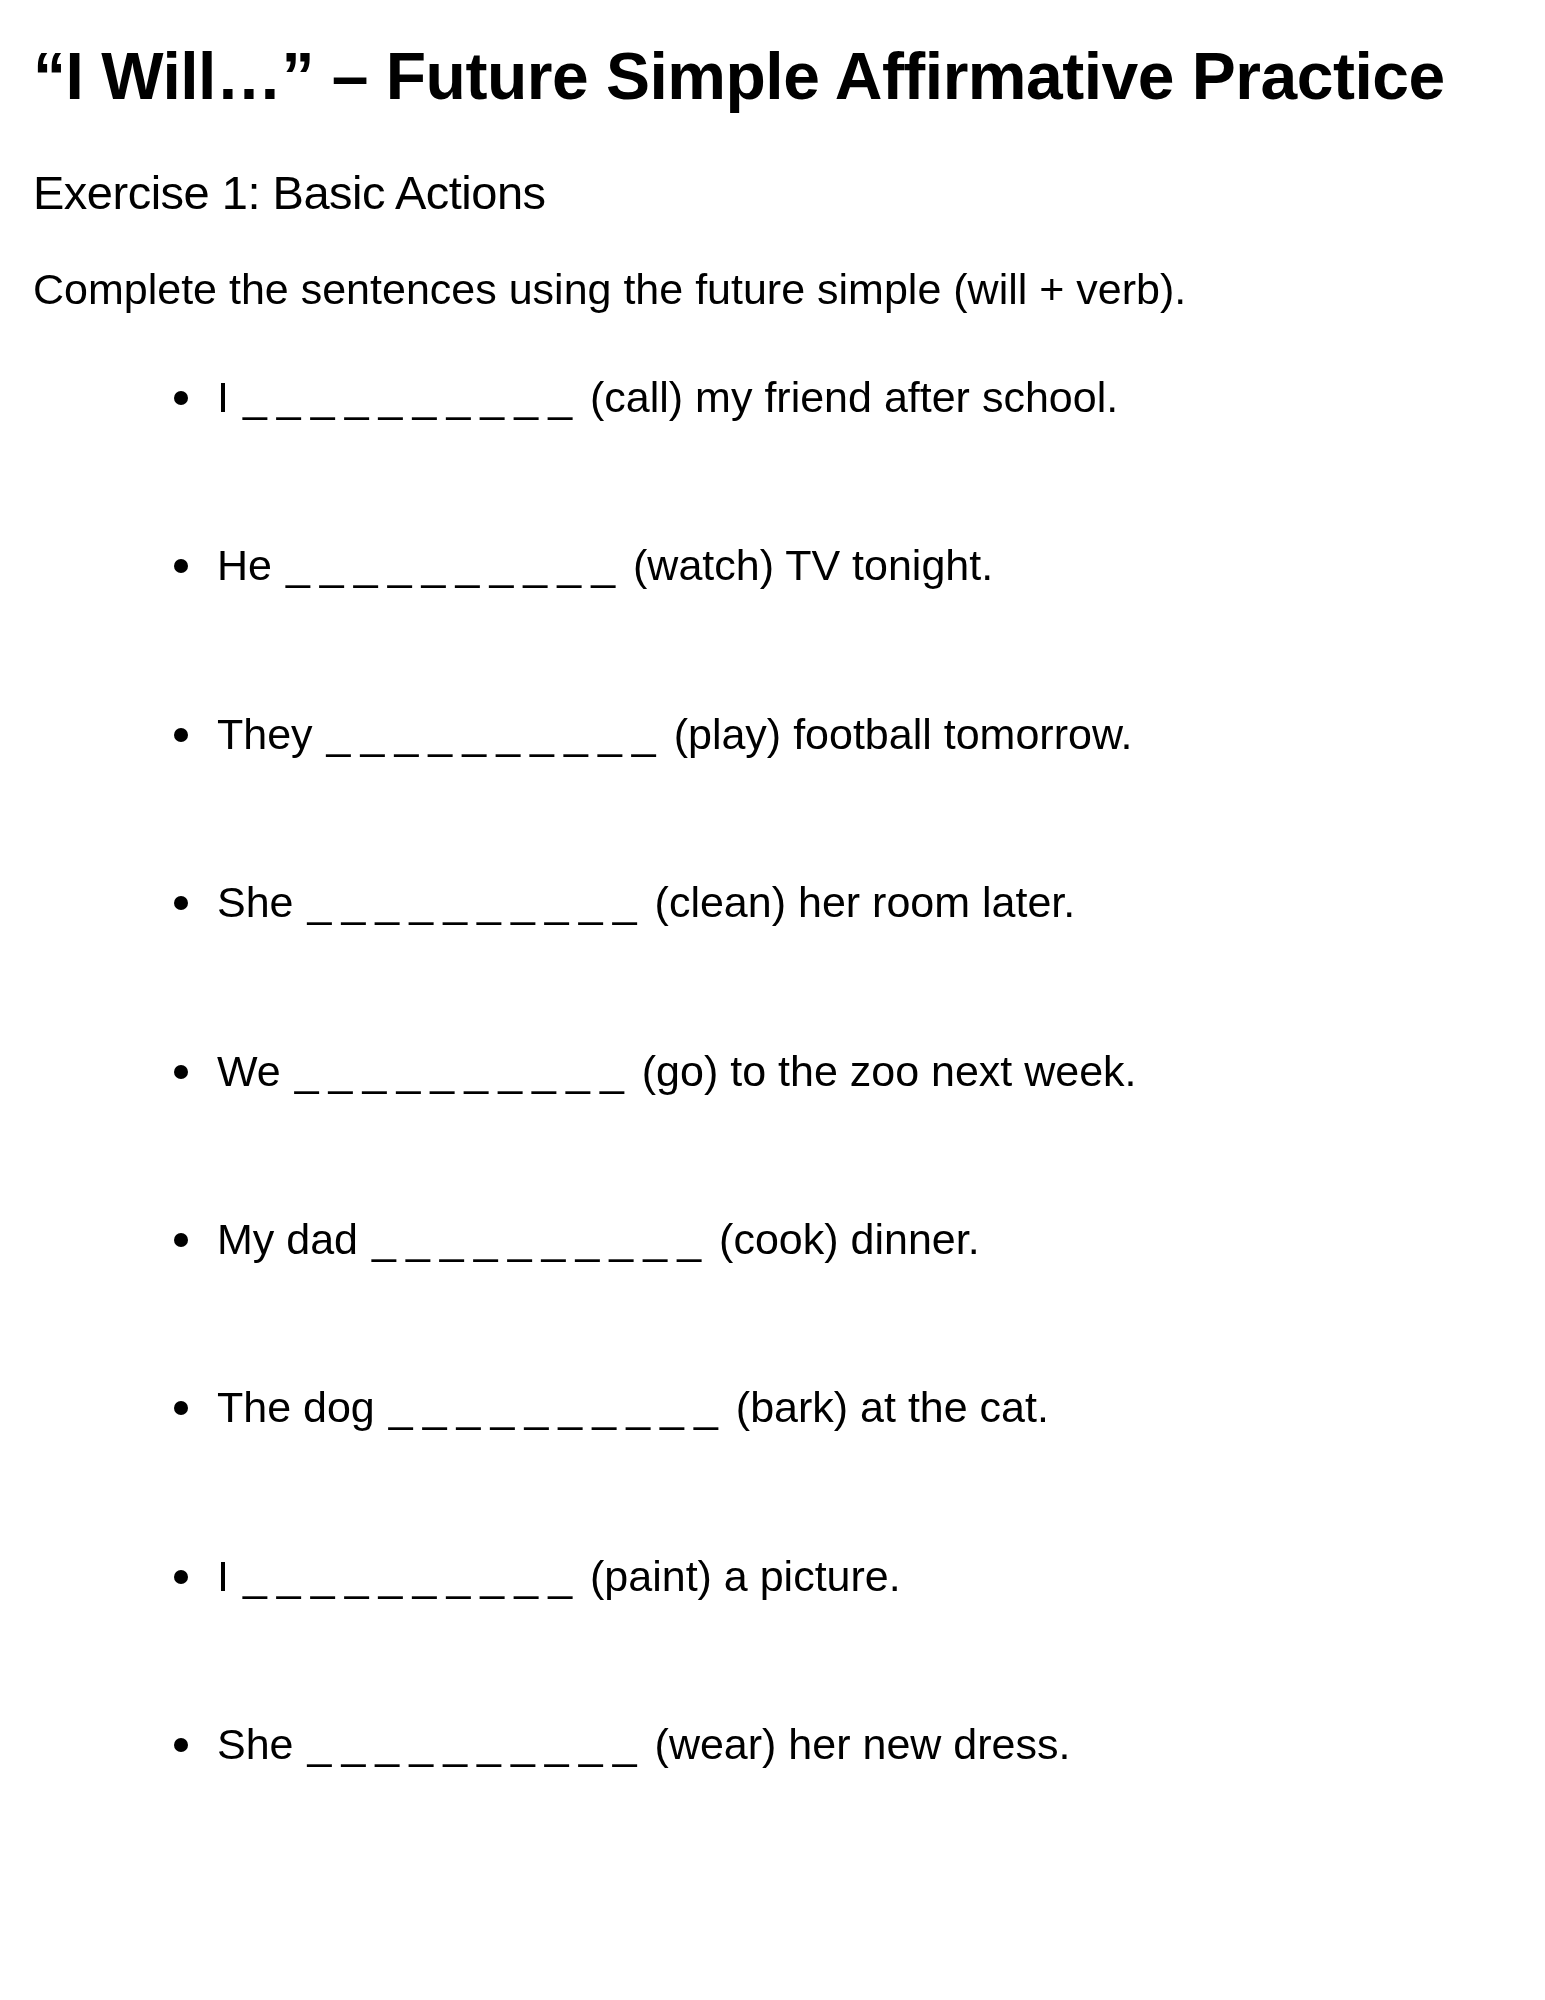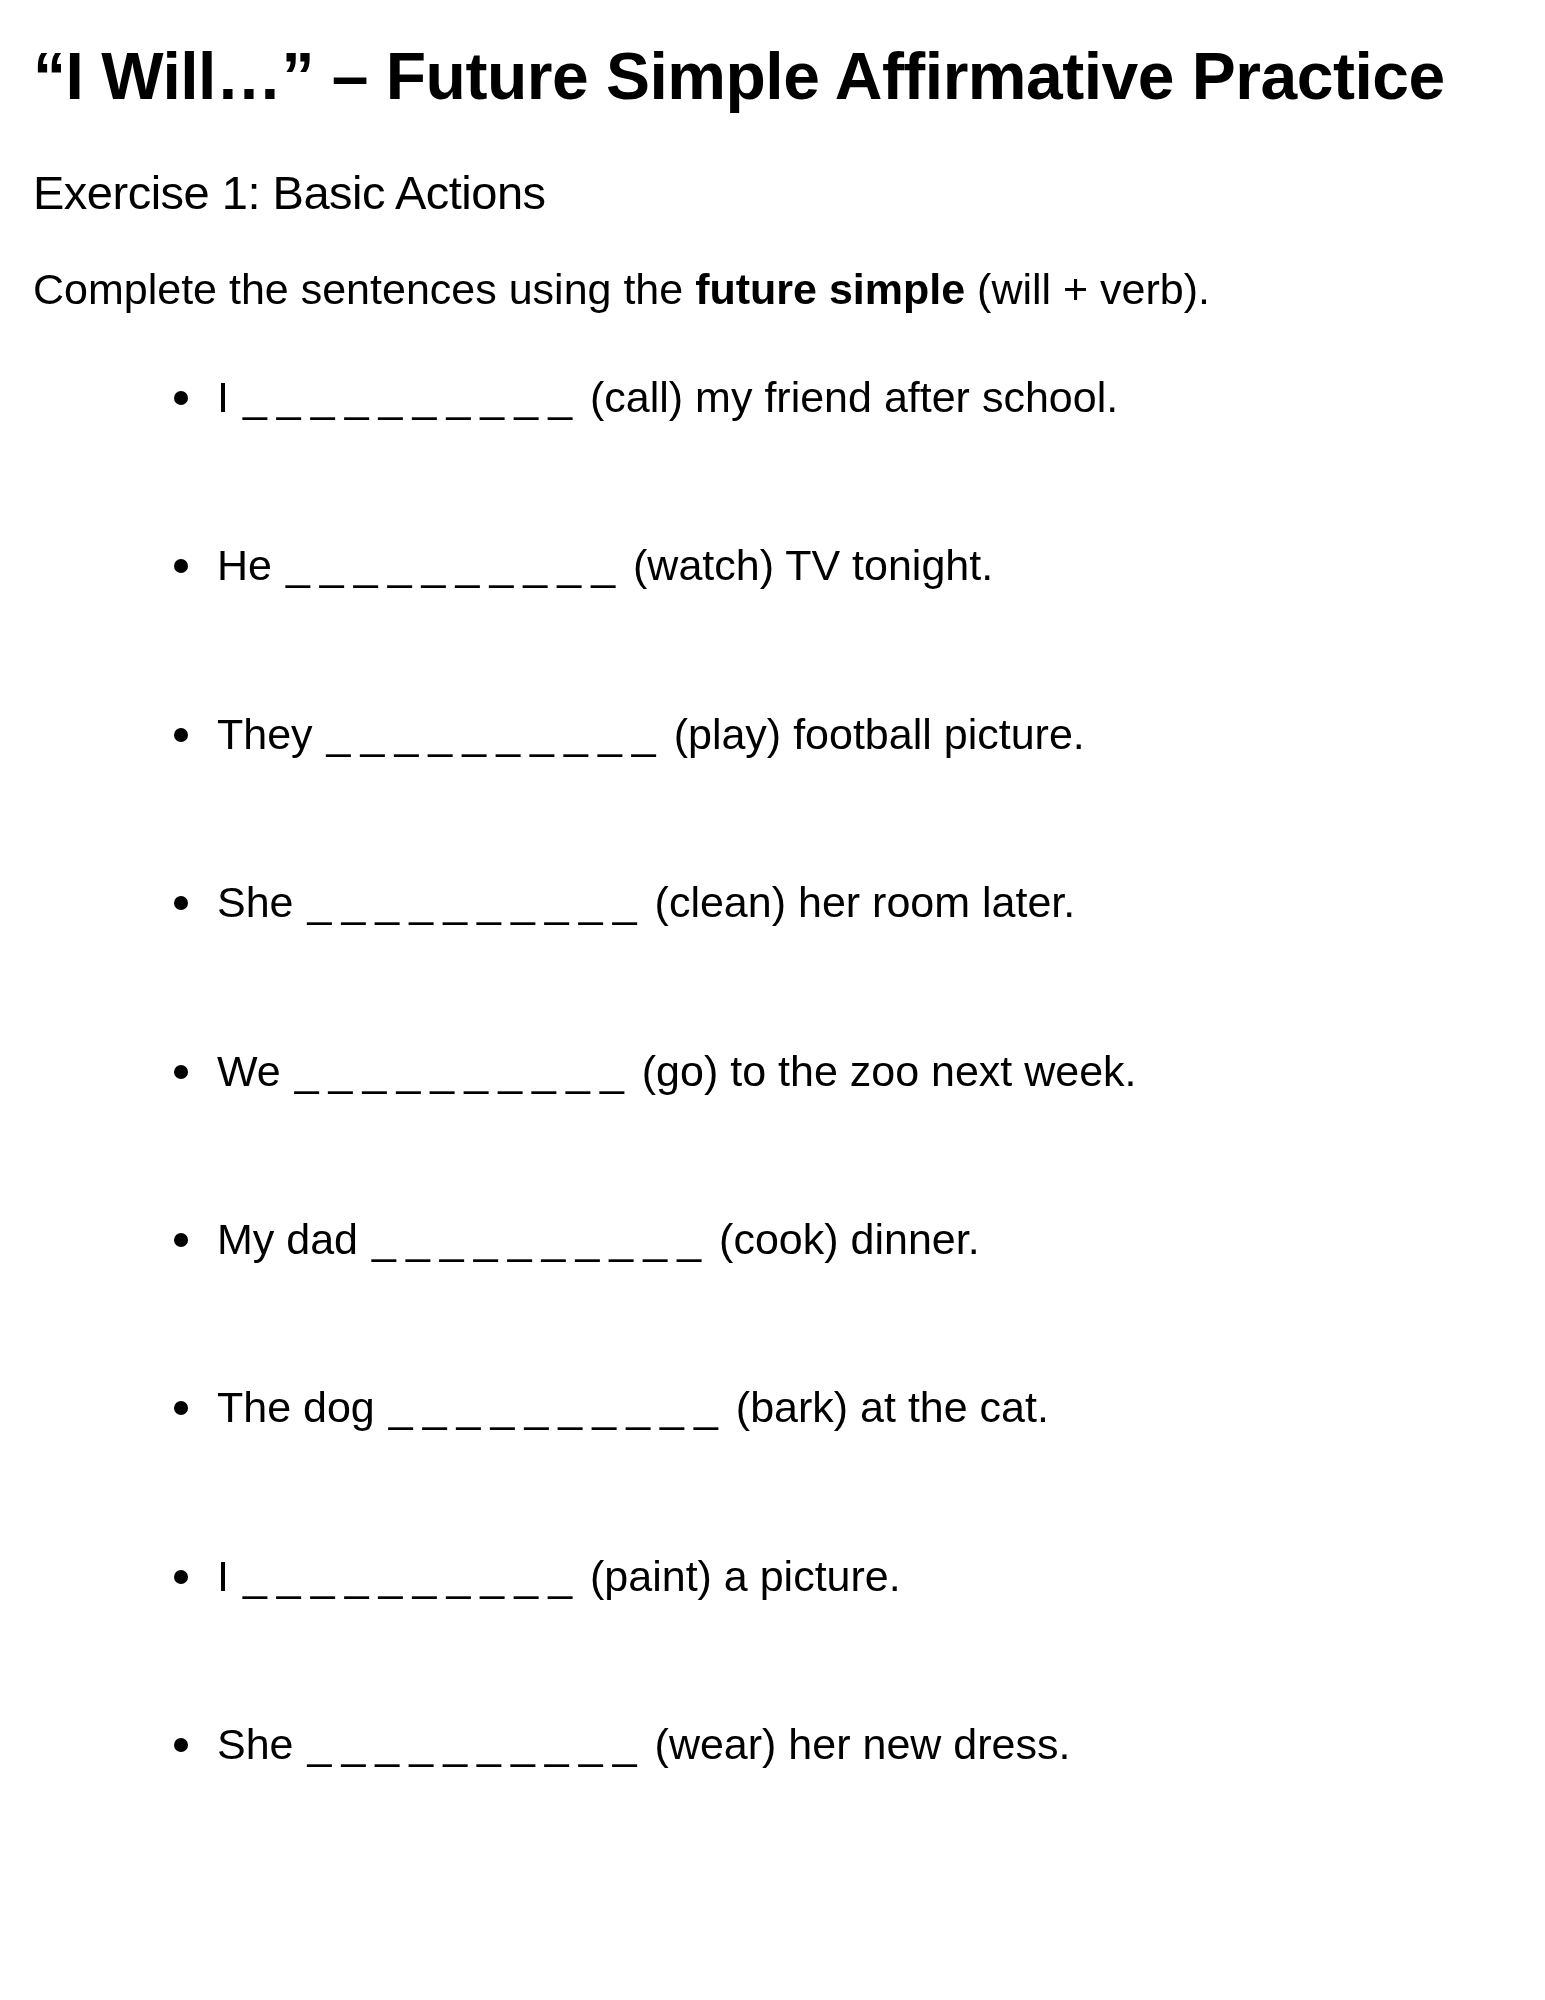--- a/index.html
+++ b/index.html
@@ -36,21 +36,21 @@
     color: #000000;
   }
   .instruction {
     margin: 44px 0 0 0;
     font-size: 43px;
     font-weight: 400;
     line-height: 1.25;
     color: #000000;
   }
   .instruction .bold-part {
-    font-weight: 700;
+    font-weight: 400;
   }
   ul.sentence-list {
     list-style: none;
     margin: 54px 0 0 0;
     padding: 0 0 0 172px;
   }
   ul.sentence-list li {
     position: relative;
     font-size: 43px;
     line-height: 1.22;
@@ -100,21 +100,21 @@
       <span class="bullet"></span>
       <span>He</span>
       <span class="blank">__________</span>
       <span>(watch) TV tonight.</span>
     </li>
 
     <li>
       <span class="bullet"></span>
       <span>They</span>
       <span class="blank">__________</span>
-      <span>(play) football picture.</span>
+      <span>(play) football tomorrow.</span>
     </li>
 
     <li>
       <span class="bullet"></span>
       <span>She</span>
       <span class="blank">__________</span>
       <span>(clean) her room later.</span>
     </li>
 
     <li>

